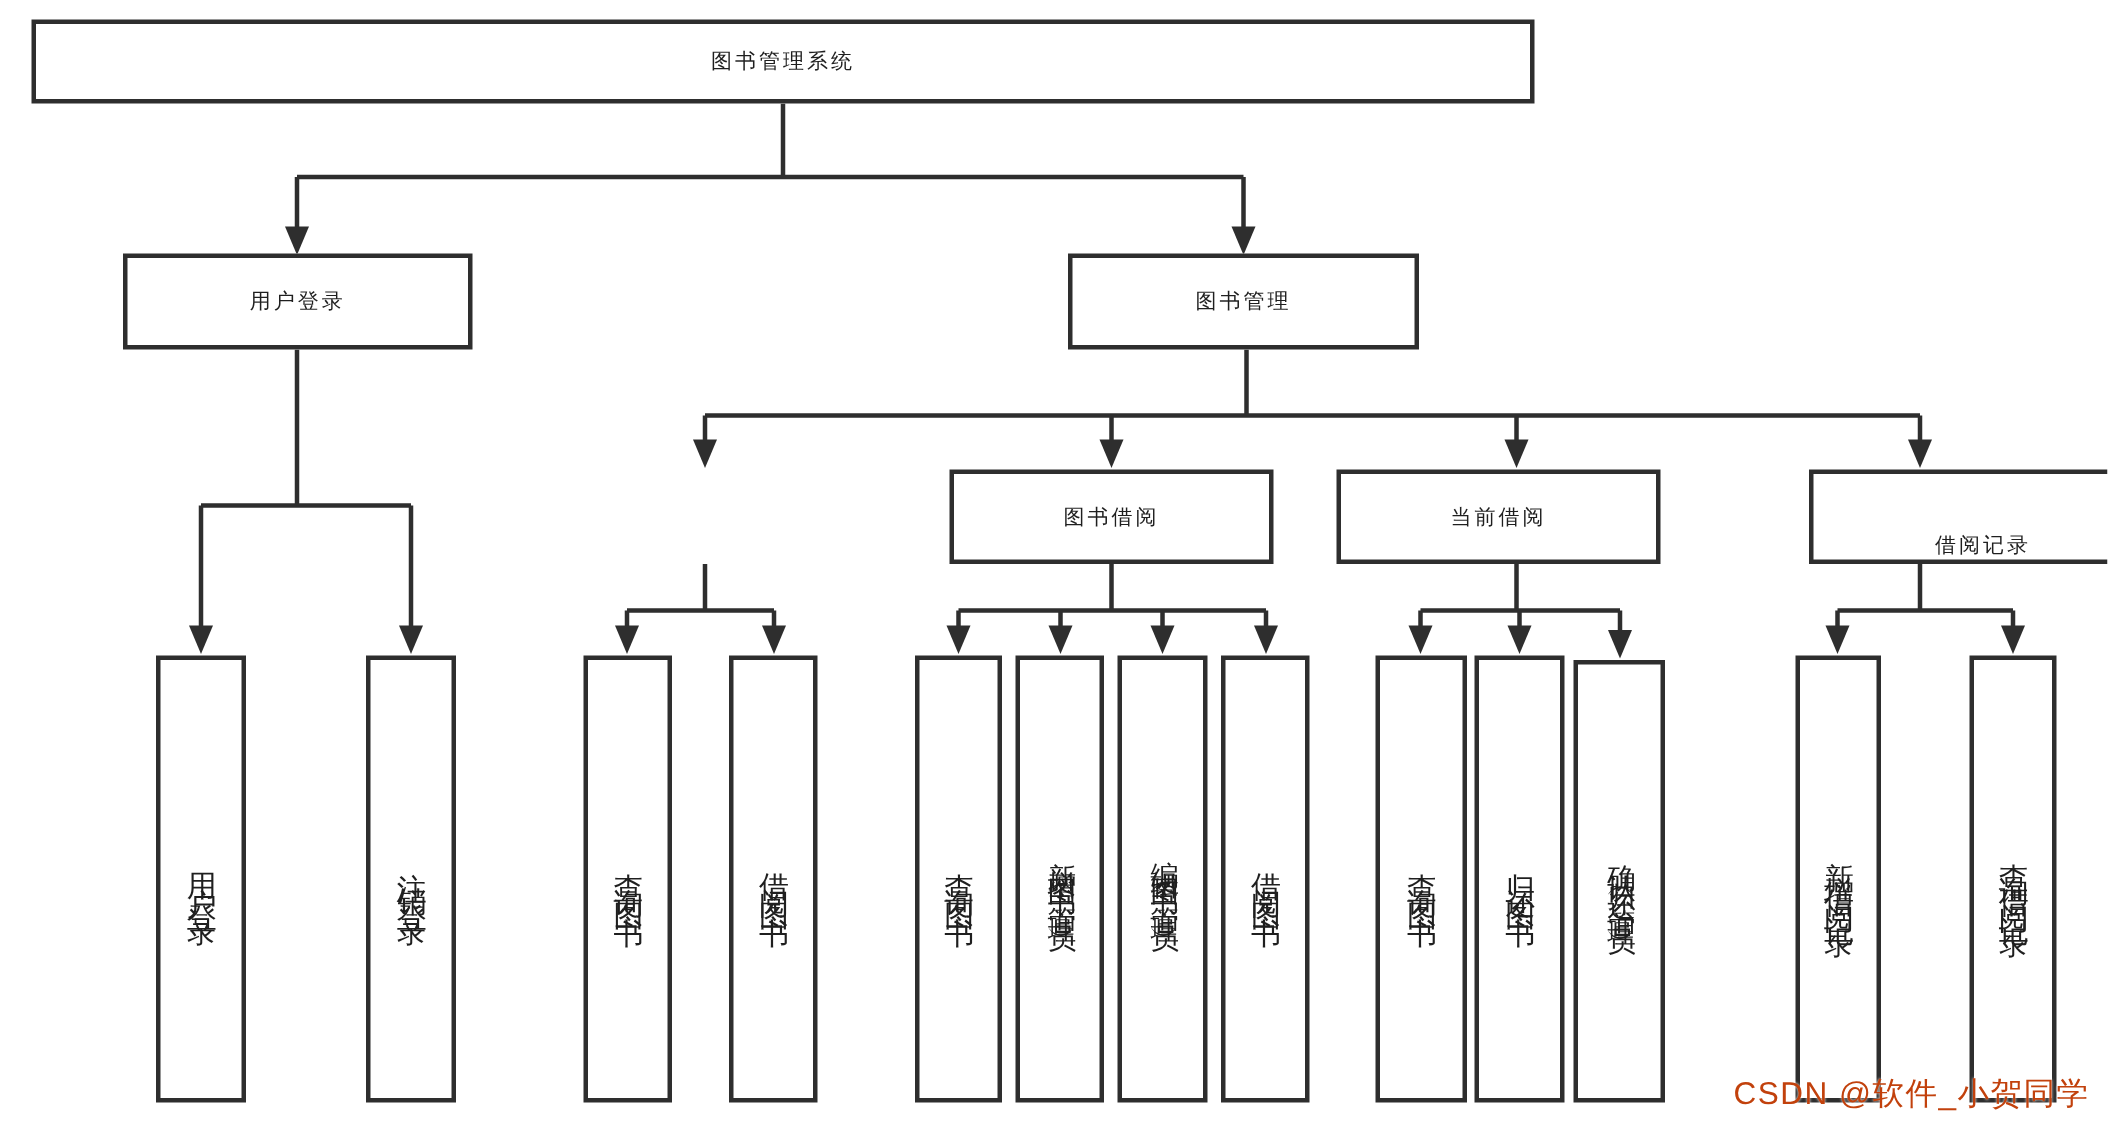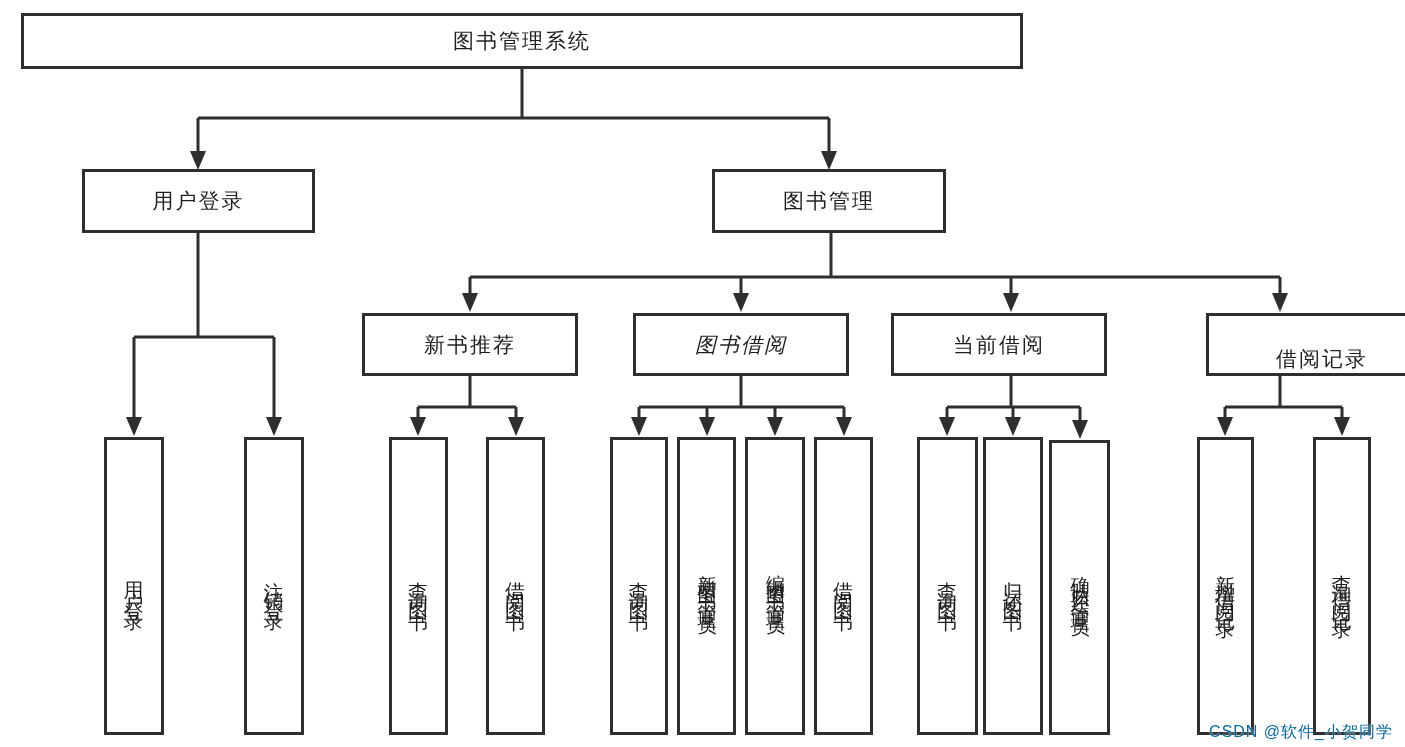--- a/index.html
+++ b/index.html
@@ -20,21 +20,21 @@
     position: absolute;
     box-sizing: border-box;
     border: 3px solid #2e2e2e;
     background: #ffffff;
     display: flex;
     align-items: center;
     justify-content: center;
     color: #1f1f1f;
   }
   .node.h span {
-    font-size: 21px;
+    font-size: 14px;
     letter-spacing: 2px;
     white-space: nowrap;
   }
   .node.v span {
     writing-mode: vertical-rl;
     text-orientation: mixed;
     font-size: 20px;
     letter-spacing: 10px;
     line-height: 1.1;
     white-space: nowrap;
@@ -44,42 +44,42 @@
     letter-spacing: 6px;
   }
   .node.v.mid span {
     letter-spacing: 9px;
   }
   
   #n0  { left: 21px;   top: 13px;  width: 1002px; height: 56px; }
   #n1  { left: 82px;   top: 169px; width: 233px;  height: 64px; }
   #n2  { left: 712px;  top: 169px; width: 234px;  height: 64px; align-items: center; }
   #n3  { left: 362px;  top: 313px; width: 216px;  height: 63px; }
-  #n4  { left: 633px;  top: 313px; width: 216px;  height: 63px; font-style: italic; }
+  #n4  { left: 633px;  top: 313px; width: 216px;  height: 63px; }
   #n5  { left: 891px;  top: 313px; width: 216px;  height: 63px; }
   #n6  { left: 1206px; top: 313px; width: 232px;  height: 63px; align-items: flex-end; }
   #n7  { left: 104px;  top: 437px; width: 60px;   height: 298px; }
   #n8  { left: 244px;  top: 437px; width: 60px;   height: 298px; }
   #n9  { left: 389px;  top: 437px; width: 59px;   height: 298px; }
   #n10 { left: 486px;  top: 437px; width: 59px;   height: 298px; }
   #n11 { left: 610px;  top: 437px; width: 58px;   height: 298px; }
   #n12 { left: 677px;  top: 437px; width: 59px;   height: 298px; }
   #n13 { left: 745px;  top: 437px; width: 60px;   height: 298px; }
   #n14 { left: 814px;  top: 437px; width: 59px;   height: 298px; }
   #n15 { left: 917px;  top: 437px; width: 61px;   height: 298px; }
   #n16 { left: 983px;  top: 437px; width: 60px;   height: 298px; }
   #n17 { left: 1049px; top: 440px; width: 61px;   height: 295px; }
   #n18 { left: 1197px; top: 437px; width: 57px;   height: 298px; }
   #n19 { left: 1313px; top: 437px; width: 58px;   height: 298px; }
   .watermark {
     position: absolute;
     right: 12px;
     bottom: 4px;
-    font-size: 16px;
-    color: #0369a1;
+    font-size: 21px;
+    color: #c2410c;
     letter-spacing: 1px;
     text-shadow: 0 0 2px #ffffff;
     white-space: nowrap;
   }
 </style>
 </head>
 <body>
 
 <div class="canvas">
 
@@ -127,23 +127,20 @@
     <span>图书管理系统</span>
   </div>
 
   <div class="node h" id="n1">
     <span>用户登录</span>
   </div>
   <div class="node h" id="n2">
     <span>图书管理</span>
   </div>
 
-  <div class="node h" id="n3">
-    <span>新书推荐</span>
-  </div>
   <div class="node h" id="n4">
     <span>图书借阅</span>
   </div>
   <div class="node h" id="n5">
     <span>当前借阅</span>
   </div>
   <div class="node h" id="n6">
     <span>借阅记录</span>
   </div>
 

